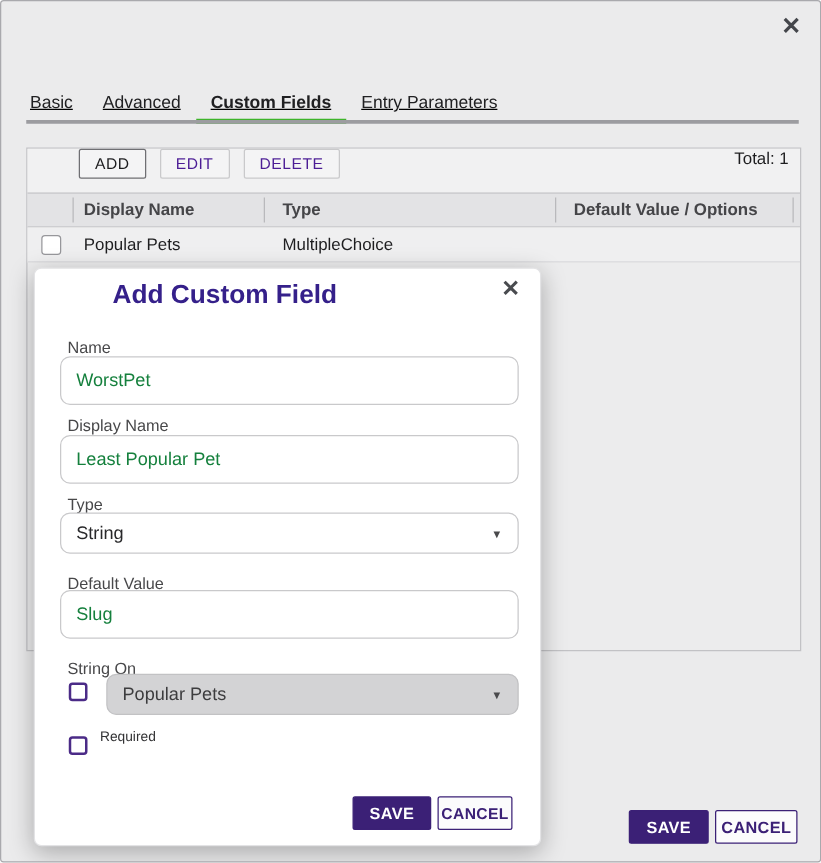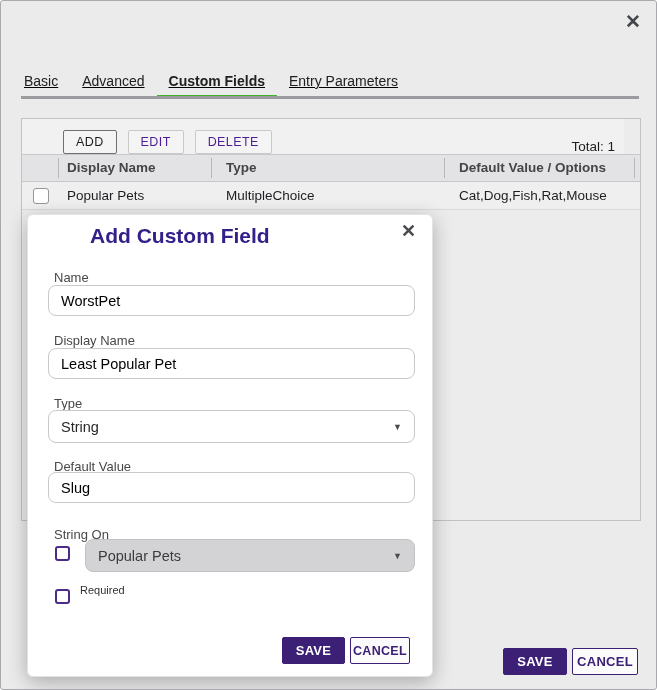--- a/index.html
+++ b/index.html
@@ -41,22 +41,22 @@
     position:absolute; left:20px; top:95px; width:618px; height:3px;
     background:#9c9ca0;
   }
 
   
   .panel {
     position:absolute; left:20px; top:117px; width:620px; height:403px;
     border:1px solid #c2c2c5; background:#ececed;
   }
   .toolbar {
-    position:absolute; left:0; top:0; right:16px; height:35px;
-    background:#f1f1f2; display:flex; align-items:flex-end;
+    position:absolute; left:0; top:0; right:0; height:35px;
+    background:#f1f1f2; display:flex; align-items:flex-start;
     padding-left:41px;
   }
   .tb-btn {
     height:24px; padding:0 12px; margin-right:11px;
     background:#f4f4f5; border:1px solid #6f6f73; border-radius:2px;
     font-size:12.5px; letter-spacing:.4px; color:#1c1c1e;
     font-family:"Liberation Sans", sans-serif; cursor:pointer;
   }
   .tb-btn:disabled {
     border-color:#c9c9cb; color:#4c1d95; cursor:default;
@@ -113,23 +113,23 @@
   .modal-title {
     position:absolute; left:20px; top:9px;
     font-size:21px; font-weight:bold; color:#35208a;margin-left:42px;
   }
   .modal-close {
     position:absolute; right:16px; top:5px;
     font-size:18px; font-weight:bold; color:#494b4f; cursor:pointer;
   }
   .f-label { position:absolute; left:26px; font-size:13px; color:#48484a; }
   .f-input {
-    position:absolute; left:20px; width:367px; height:31px;
+    position:absolute; left:20px; width:367px; height:39px;
     border:1px solid #c9c9cb; border-radius:8px; background:#fff;
-    padding:0 12px; font-size:14.5px; color:#000000;
+    padding:0 12px; font-size:14.5px; color:#15803d;
     font-family:"Liberation Sans", sans-serif; outline:none;
   }
   .f-select {
     position:absolute; left:20px; width:367px; height:33px;
     border:1px solid #c9c9cb; border-radius:8px; background:#fff;
     display:flex; align-items:center; padding:0 12px;
     font-size:14.5px; color:#28282a; cursor:pointer;
   }
   .f-select .arrow { margin-left:auto; font-size:9px; color:#4a4a4c; }
   .f-select.disabled {
@@ -174,21 +174,20 @@
       <div class="th c2">Type</div>
       <div class="th c3">Default Value / Options</div>
     </div>
 
     <div class="trow">
       <div class="td c0">
         <input type="checkbox" class="row-check" style="">
       </div>
       <div class="td c1">Popular Pets</div>
       <div class="td c2">MultipleChoice</div>
-      <div class="td c3">Cat,Dog,Fish,Rat,Mouse</div>
     </div>
   </div>
 
   <button class="btn btn-primary footer-save">SAVE</button>
   <button class="btn btn-secondary footer-cancel">CANCEL</button>
 
   <div class="modal">
     <div class="modal-title">Add Custom Field</div>
     <div class="modal-close">✕</div>
 

